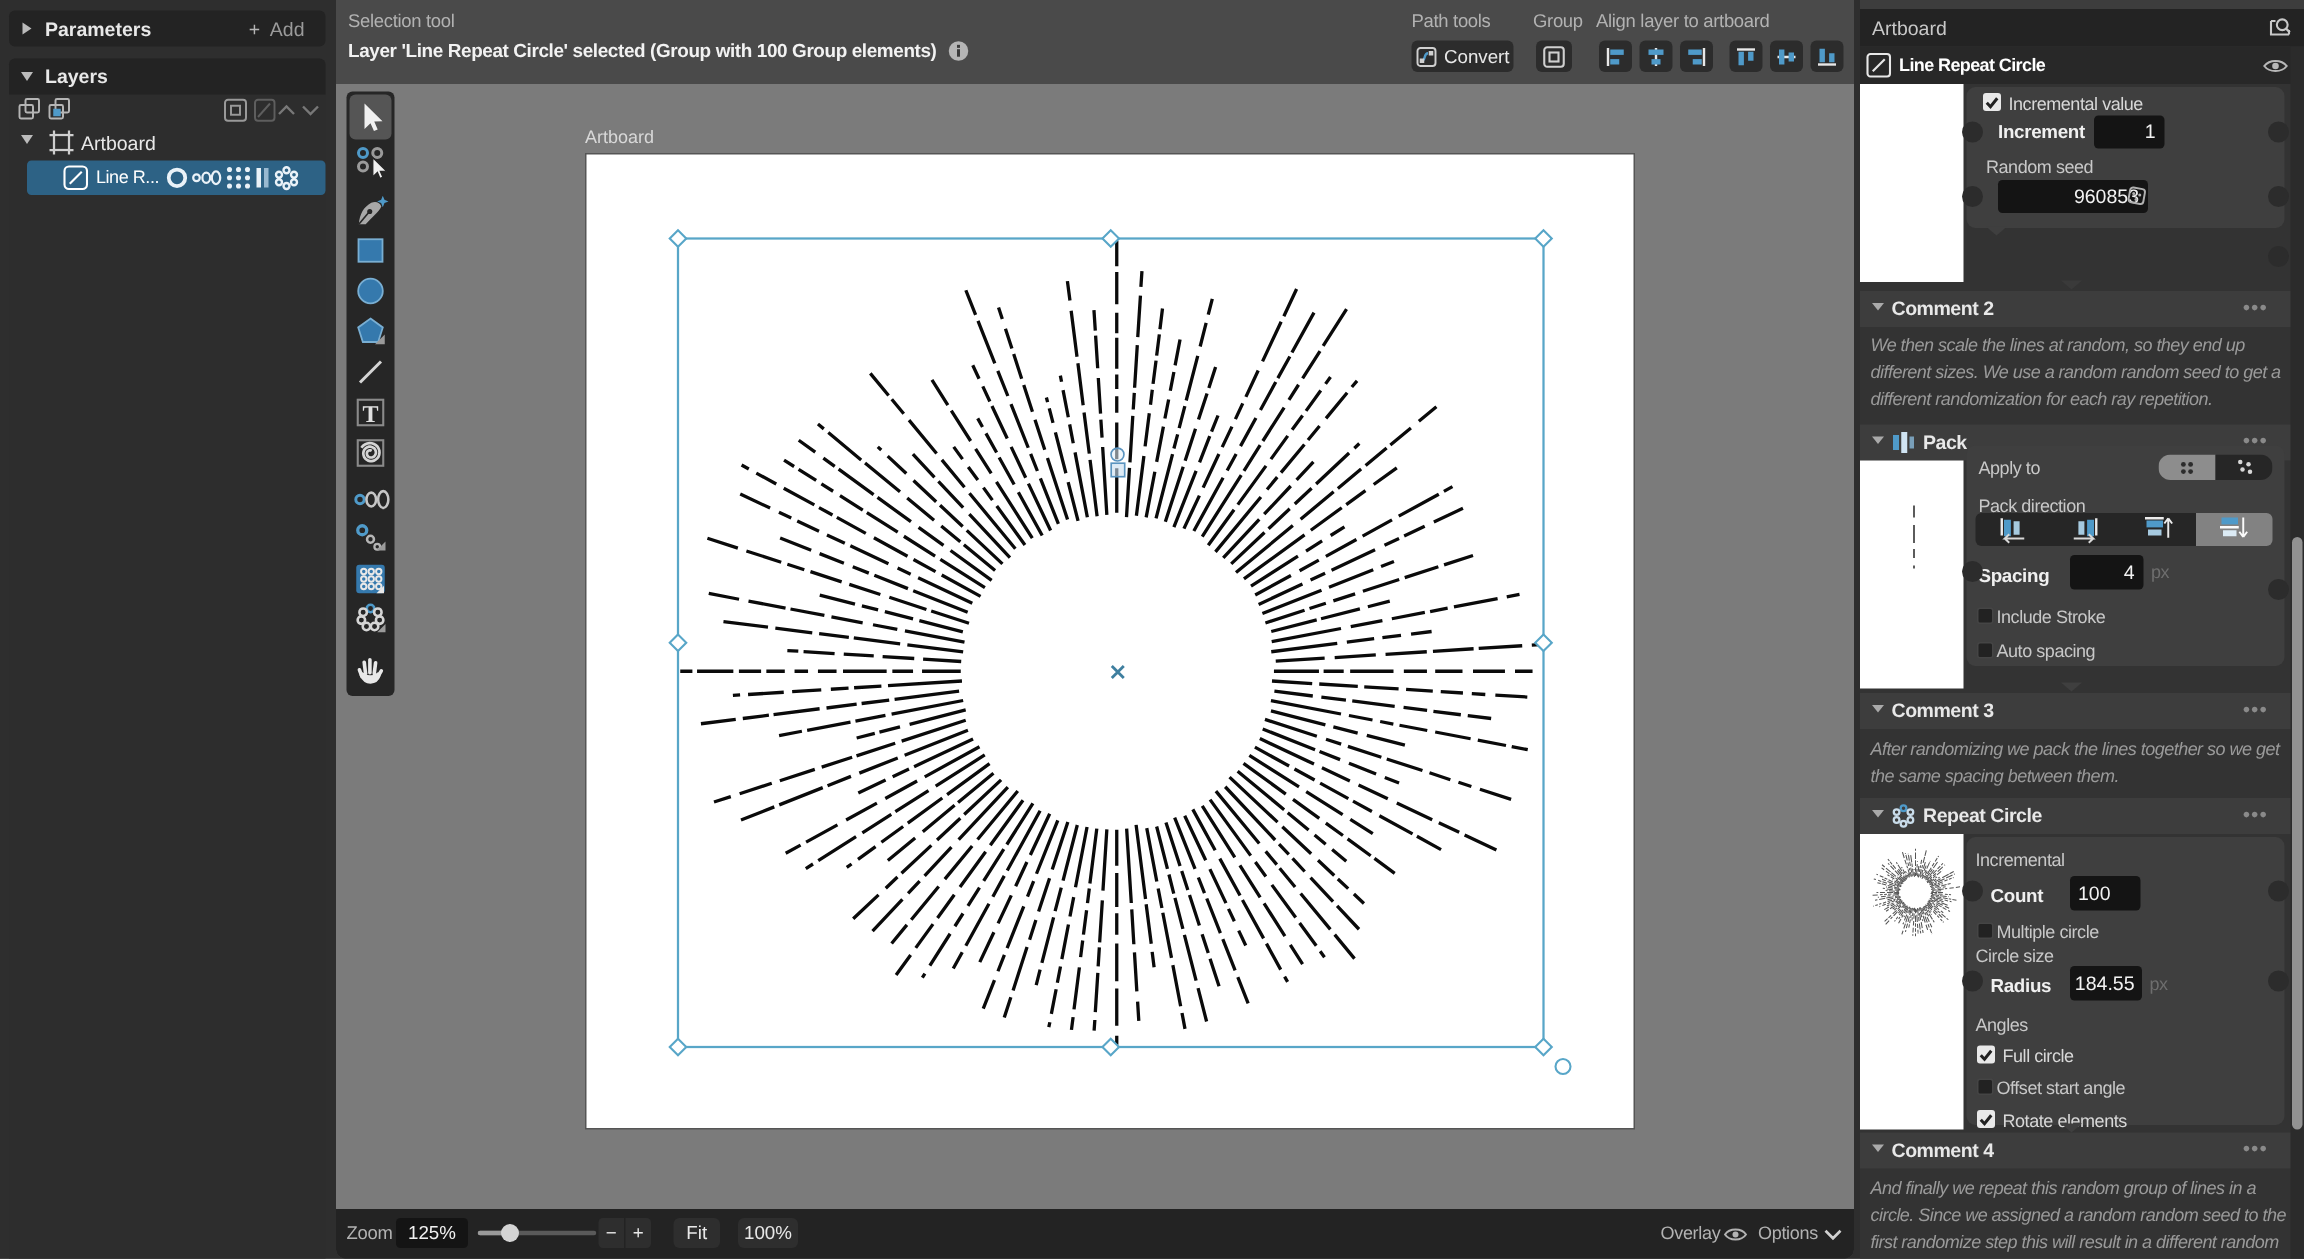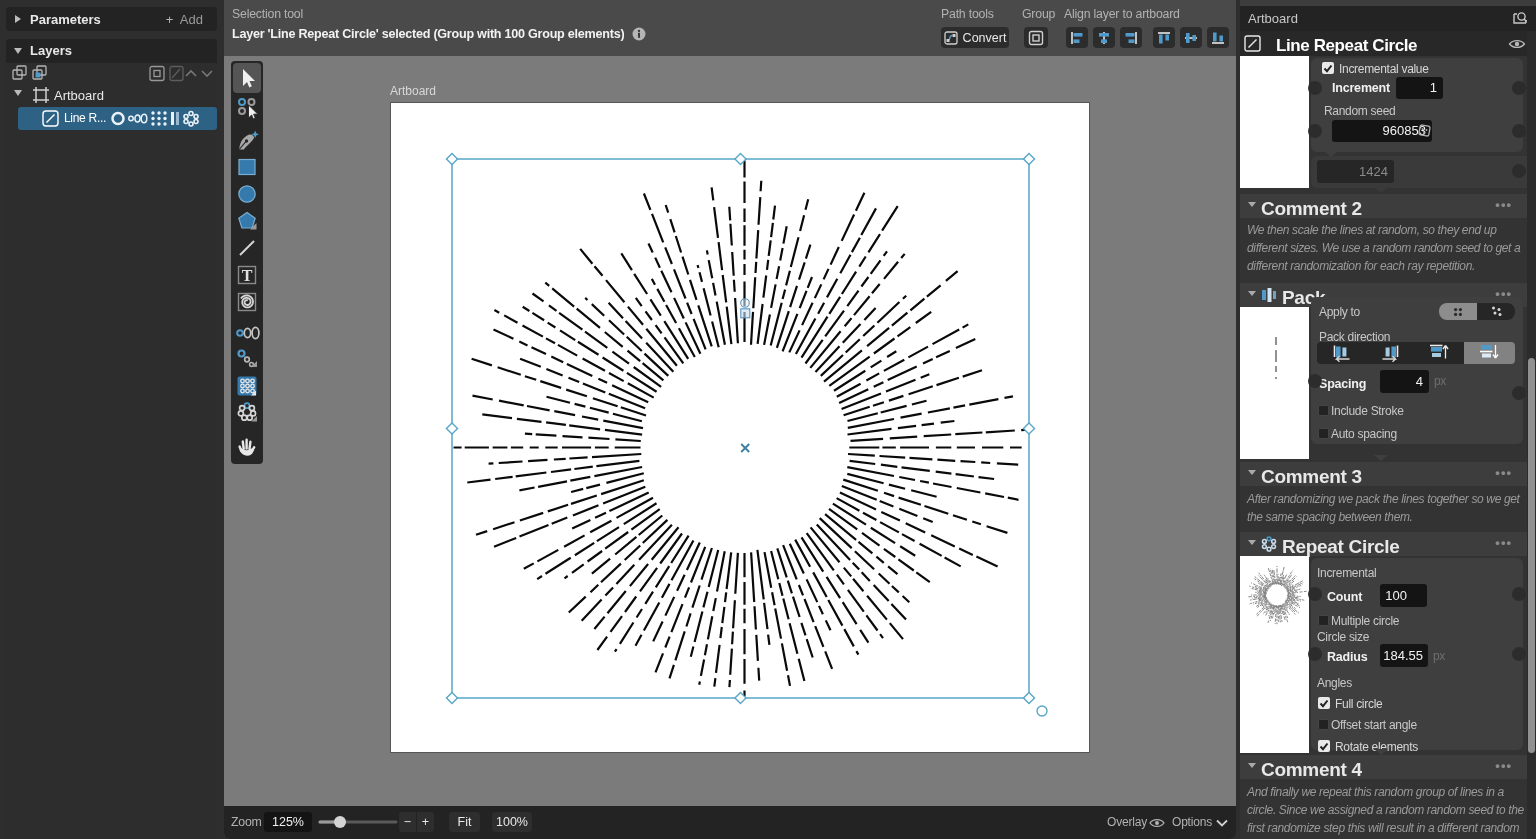--- a/index.html
+++ b/index.html
@@ -23,21 +23,21 @@
   .lbl { color:#b2b2b2; font-size:12.3px; letter-spacing:-0.2px; white-space:nowrap; }
   .btn { background:#2c2c2c; border-radius:4px; color:#e8e8e8; font-size:12.5px;
     display:flex; align-items:center; justify-content:center; }
 
   
   #shelf { left:7px; top:5px; width:32px; height:403px; background:#262626; border-radius:4px; }
 
   
   #rp { left:1240px; top:0; width:296px; height:839px; background:#333; }
   .secHead { position:absolute; left:0; width:296px; height:24px; background:#3d3d3d; }
-  .secTitle { color:#e8e8e8; font-size:19px; font-weight:bold; letter-spacing:-0.3px; position:absolute; top:4px; white-space:nowrap; }
+  .secTitle { color:#e8e8e8; font-size:13px; font-weight:bold; letter-spacing:-0.3px; position:absolute; top:4px; white-space:nowrap; }
   .dots3 { position:absolute; right:24px; top:3px; color:#8a8a8a; font-size:13px; font-weight:bold; letter-spacing:1px; }
   .thumb { position:absolute; left:0; width:69px; background:#fff; }
   .grp { position:absolute; left:71px; background:#3f3f3f; border-radius:6px; }
   .inp { position:absolute; background:#141414; border-radius:3px; color:#f2f2f2; font-size:13px; text-align:right; }
   .plabel { color:#c8c8c8; font-size:12px; letter-spacing:-0.3px; position:absolute; white-space:nowrap; }
   .plabelB { color:#f0f0f0; font-size:12.5px; letter-spacing:-0.2px; font-weight:bold; position:absolute; white-space:nowrap; }
   .socket { position:absolute; width:14px; height:14px; border-radius:50%; background:#2c2c2c; }
   .cb { position:absolute; width:11px; height:11px; background:#222; border-radius:2px; border:1px solid #454545; }
   .cbc { position:absolute; width:12px; height:12px; background:#e9e9e9; border-radius:2px; }
   .cmt { color:#9a9a9a; font-size:12px; font-style:italic; position:absolute; line-height:18px; letter-spacing:-0.35px; white-space:nowrap; }
@@ -410,21 +410,21 @@
       <path d="M3,5 h3 M15,14 v-3" fill="none" stroke="#c8c8c8" stroke-width="1.4"></path>
       <circle cx="10.5" cy="7.5" r="3.6" fill="none" stroke="#c8c8c8" stroke-width="1.4"></circle>
       <line x1="13" y1="10" x2="15.5" y2="12.5" stroke="#c8c8c8" stroke-width="1.6"></line>
     </svg>
   </div>
   <div class="abs" style="left:0; top:31px; width:296px; height:25px; background:#282828;">
     <svg class="abs" width="17" height="17" style="left:4px; top:4px;" viewBox="0 0 17 17">
       <rect x="1" y="1" width="15" height="15" rx="2" fill="none" stroke="#e8e8e8" stroke-width="1.4"></rect>
       <line x1="4.5" y1="12.5" x2="12.5" y2="4.5" stroke="#e8e8e8" stroke-width="1.4"></line>
     </svg>
-    <div class="abs" style="left:36px; top:5px; color:#fff; font-size:17px; font-weight:bold; letter-spacing:-0.4px;">Line Repeat Circle</div>
+    <div class="abs" style="left:26px; top:5px; color:#fff; font-size:12px; font-weight:bold; letter-spacing:-0.4px;">Line Repeat Circle</div>
     <svg class="abs" width="18" height="12" style="left:268px; top:7px;" viewBox="0 0 18 12">
       <path d="M1.5,6 C5,1.5 13,1.5 16.5,6 C13,10.5 5,10.5 1.5,6 Z" fill="none" stroke="#b8b8b8" stroke-width="1.3"></path>
       <circle cx="9" cy="6" r="2.2" fill="#b8b8b8"></circle>
     </svg>
   </div>
 
   <div class="thumb" style="top:56px; height:132px;"></div>
   <div class="grp" style="top:58px; width:212px; height:94px;">
     <div class="cbc" style="left:11px; top:4px;"></div>
     <svg class="abs" width="10" height="9" style="left:12px; top:6px;" viewBox="0 0 10 9">
@@ -440,23 +440,20 @@
       <circle cx="5.5" cy="6" r="1" fill="#b0b0b0"></circle>
         <circle cx="9.5" cy="7" r="1" fill="#b0b0b0"></circle>
         <circle cx="7" cy="10" r="1" fill="#b0b0b0"></circle>
     </svg>
     <div class="socket" style="left:-3px; top:23px;"></div>
     <div class="socket" style="left:-3px; top:66px;"></div>
   </div>
   <div class="socket" style="left:272px; top:81px;"></div>
   <div class="socket" style="left:272px; top:124px;"></div>
   <div class="notch" style="left:84px; top:151px;"></div>
-  <div class="grp" style="top:156px; width:225px; height:32px; background:#3a3a3a; border-radius:6px 0 0 6px;">
-    <div class="inp" style="left:6px; top:4px; width:77px; height:23px; line-height:23px; padding-right:6px; background:#262626; color:#8a8a8a;">1424</div>
-  </div>
   <div class="socket" style="left:272px; top:164px;"></div>
   <div class="notch" style="left:134px; top:187px; border-top-color:#3a3a3a;"></div>
 
   <div class="secHead" style="top:194px;">
     <div class="abs" style="left:8px; top:8px;">
         <div class="tri-d" style="border-top-color:#aaa; border-top-width:5px; border-left-width:4px; border-right-width:4px;"></div>
       </div>
     <div class="secTitle" style="left:21px;">Comment 2</div>
     <div class="dots3">•••</div>
   </div>

